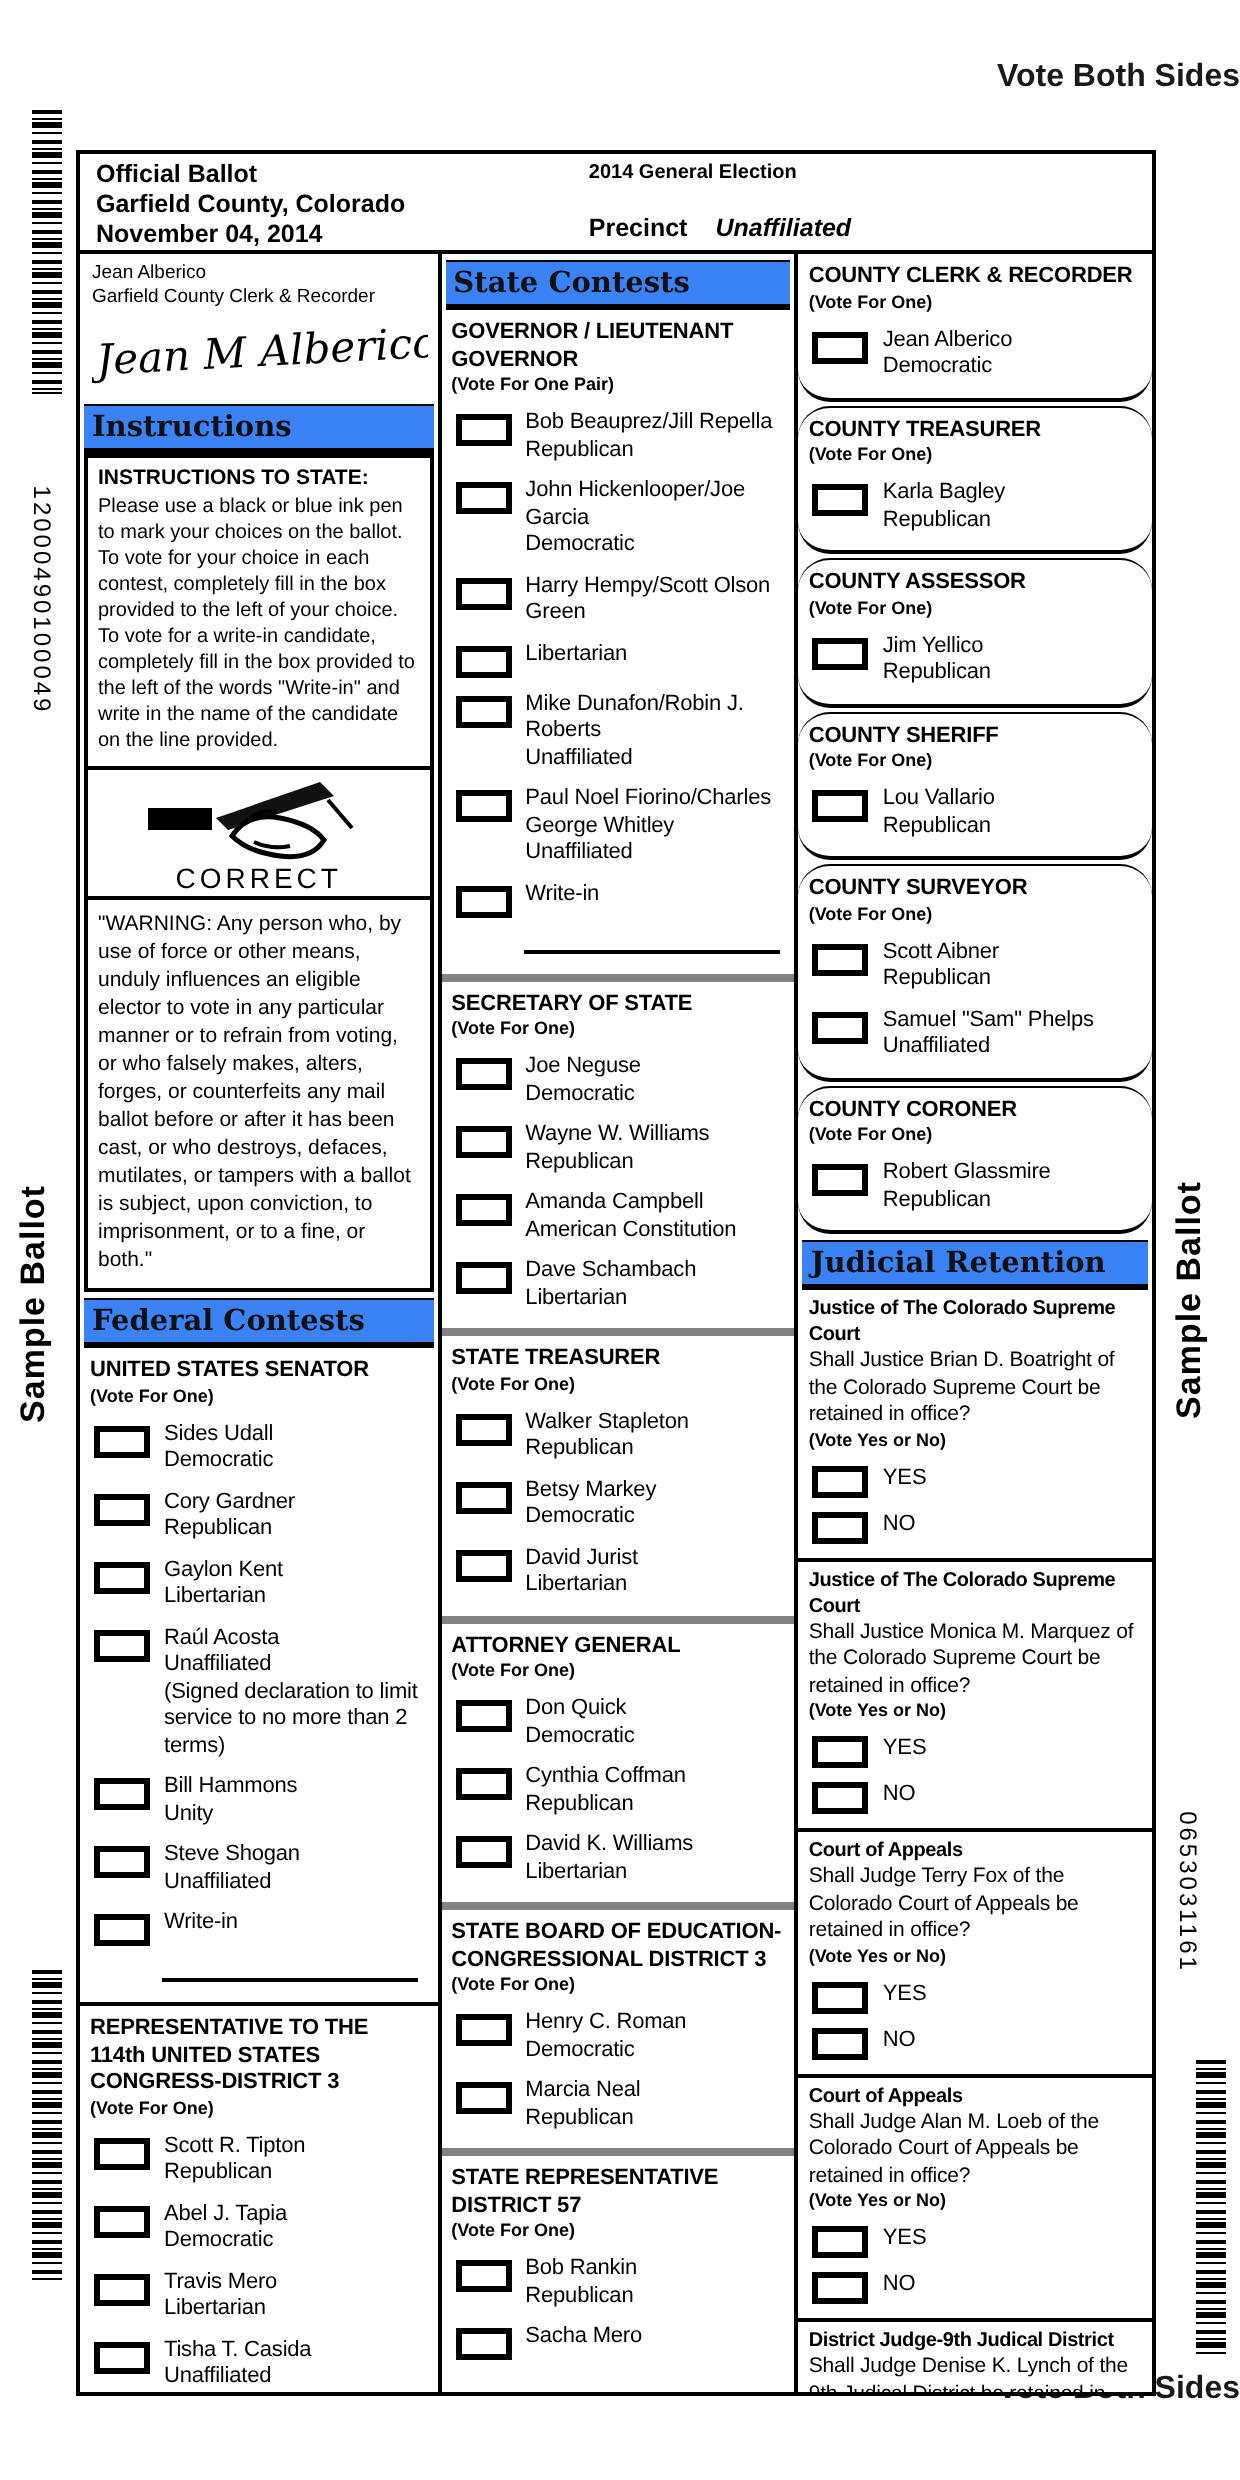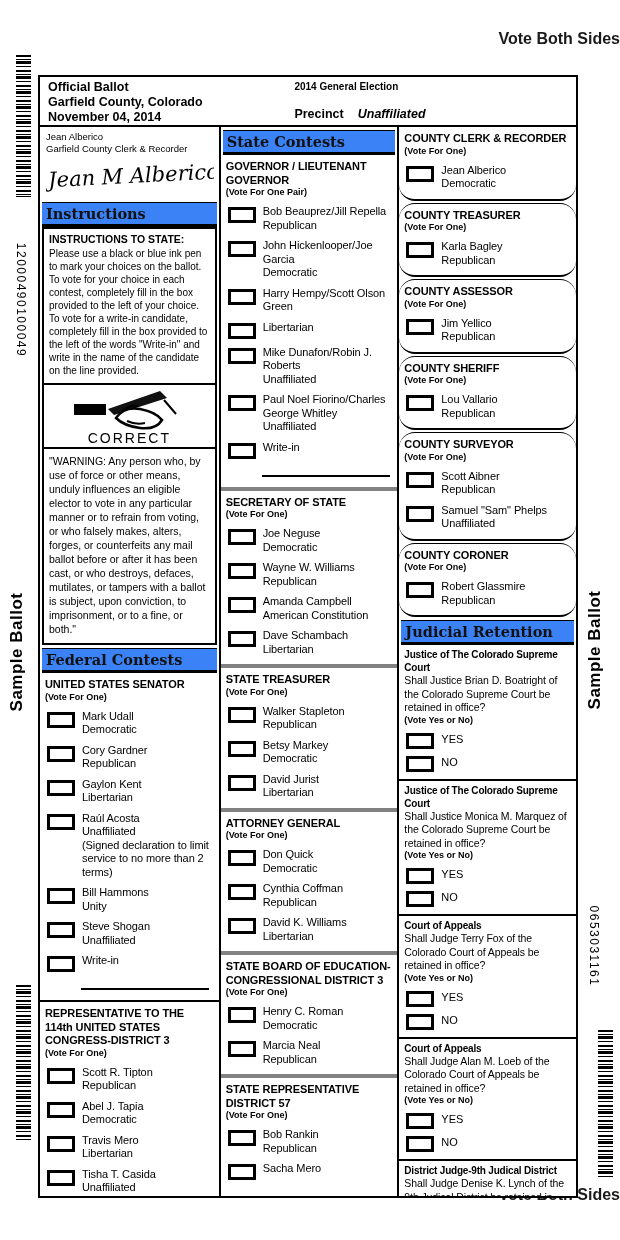--- a/index.html
+++ b/index.html
@@ -141,21 +141,21 @@
       </div>
 
       <div class="sec-hdr">Federal Contests</div>
       <div id="federal-list">
           <div class="contest">
             <div class="office">UNITED STATES SENATOR</div>
             <div class="vnote">(Vote For One)</div>
             <div class="cand">
               <div class="cbox"></div>
               <div class="ctext">
-                <div>Mark Udall</div>
+                <div>Sides Udall</div>
                 <div>Democratic</div>
               </div>
             </div>
             <div class="cand">
               <div class="cbox"></div>
               <div class="ctext">
                 <div>Cory Gardner</div>
                 <div>Republican</div>
               </div>
             </div>

